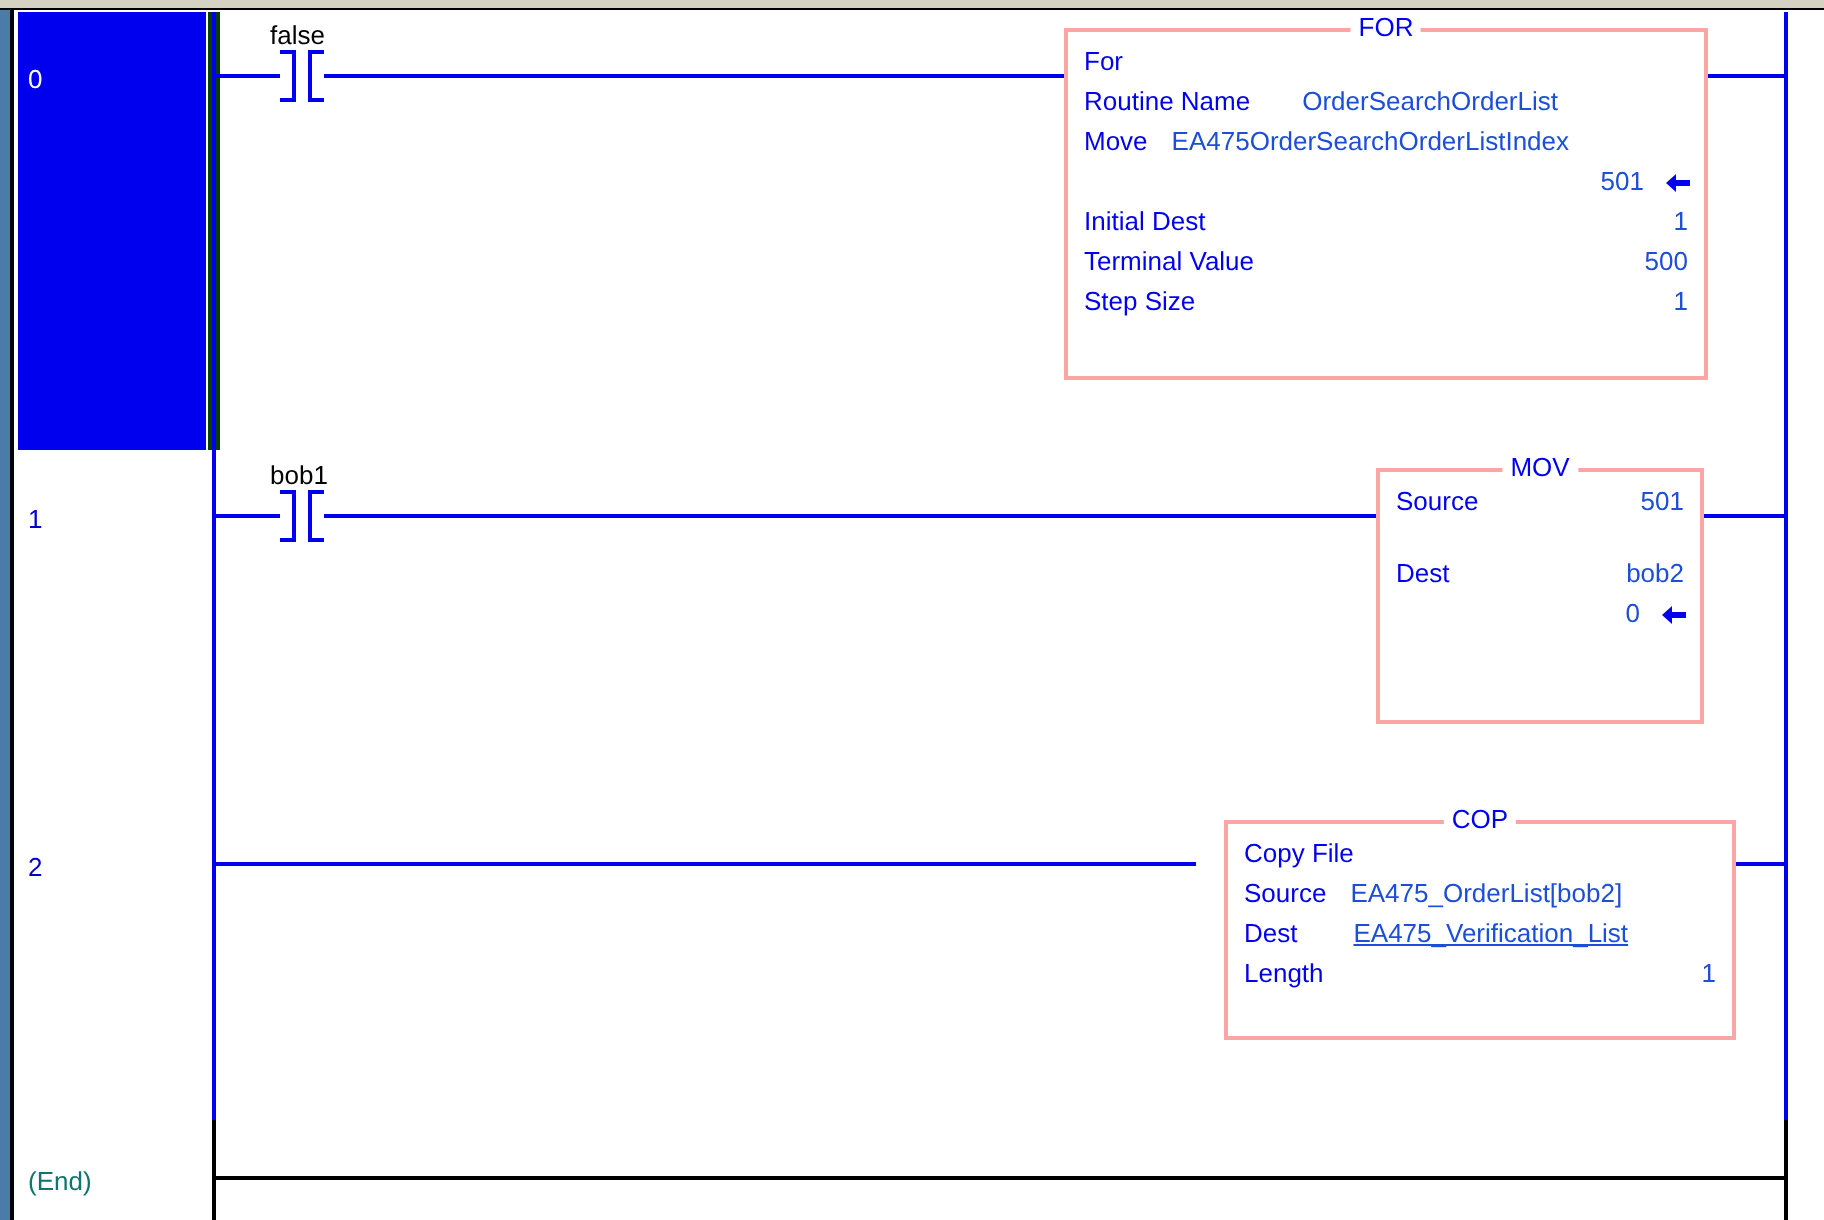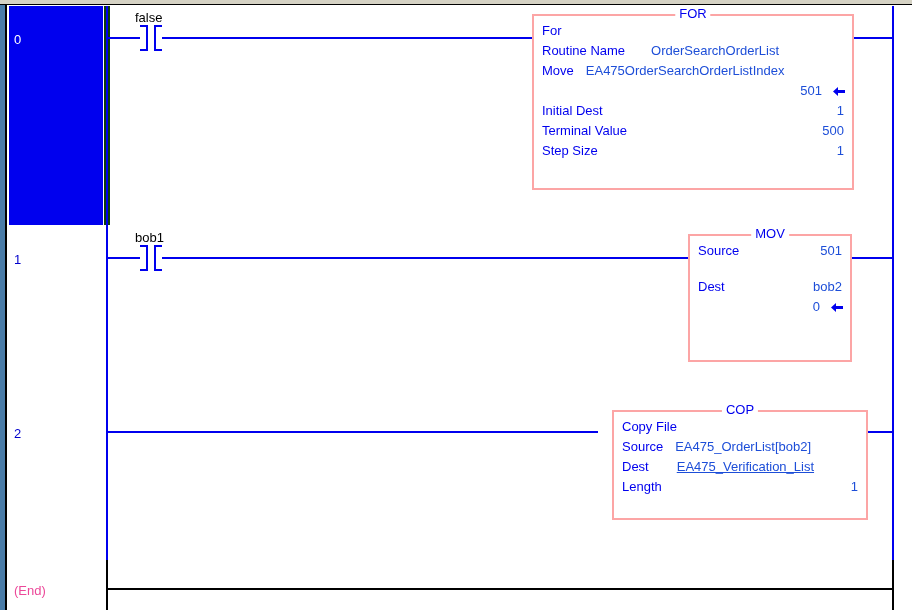--- a/index.html
+++ b/index.html
@@ -140,21 +140,21 @@
 
   .arrow-marker {
     position: absolute; right: -2px;
     width: 14px; height: 14px;
   }
   .arrow-marker svg { display: block; }
 
   .end-label {
     position: absolute;
     font-family: "Liberation Sans", sans-serif;
-    font-size: 13px; color: #ec4899;
+    font-size: 13px; color: #0f766e;
   }
 </style>
 </head>
 <body>
 
 <div id="app">
 
   <div class="chrome-top"></div>
   <div class="vscroll-left"></div>
   <div class="chrome-line-left"></div>

